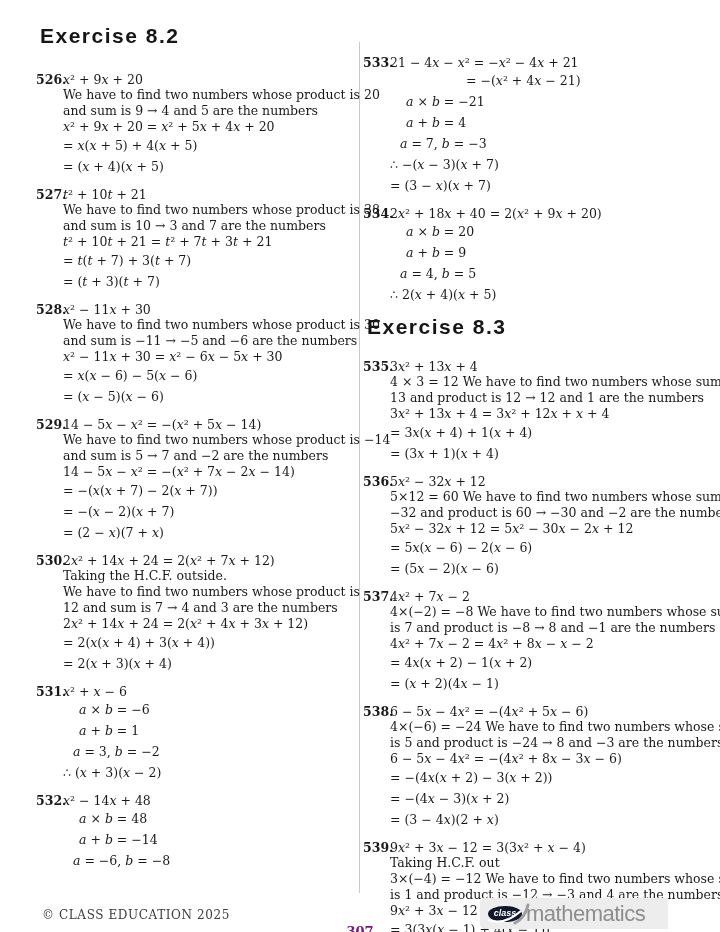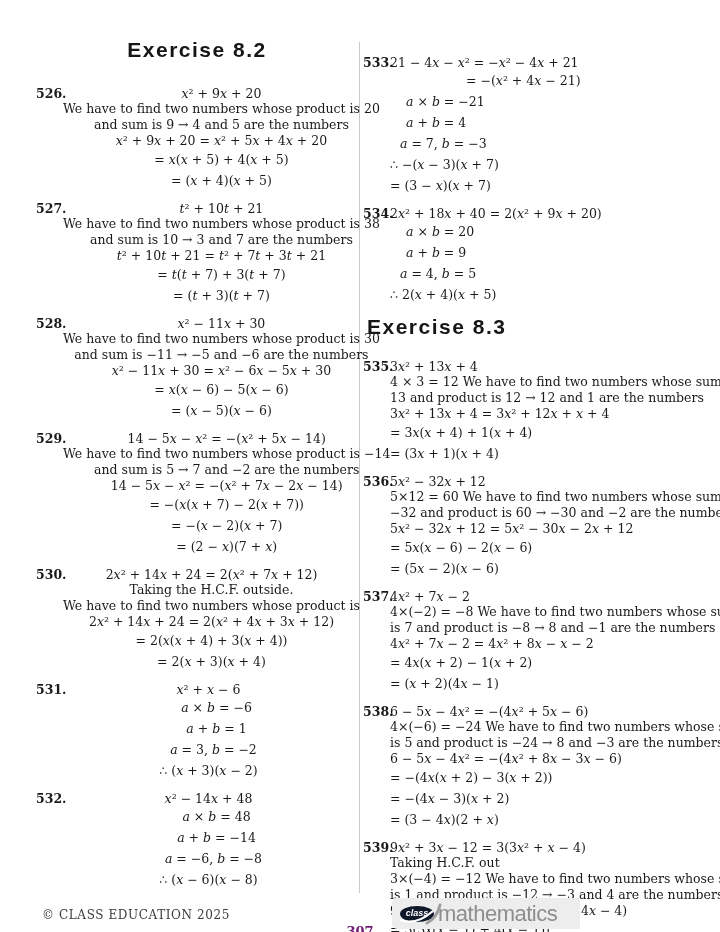--- a/index.html
+++ b/index.html
@@ -9,21 +9,21 @@
     position:relative;
     overflow:hidden;
     font-family:"DejaVu Serif", serif;
     color:#1a1a1a;
   }
   .col-divider{
     position:absolute;left:359px;top:42px;height:851px;width:1px;
     background:#c9c9c9;
   }
   .column{position:absolute;top:0;}
-  .column-left{left:36px;top:38px;width:318px;text-align:center;}
+  .column-left{left:36px;top:24px;width:318px;}
   .column-right{left:363px;top:55px;width:334px;}
   .ex-heading{
     font-family:"Liberation Sans","DejaVu Sans",sans-serif;
     font-size:21px;font-weight:600;letter-spacing:1.5px;color:#161616;
     margin:0 0 24px 4px;
   }
   .column-right .ex-heading{margin-top:6px;margin-bottom:20px;}
   .problem{display:flex;margin-bottom:10px;}
   .pnum{
     width:27px;flex:0 0 27px;
@@ -35,21 +35,21 @@
   }
   .pline.math i{font-style:italic;}
   .pline.prose{line-height:16px;}
   .pline.eq{line-height:16px;}
   .pline.cont{line-height:21px;}
   .pline.cont2{margin-left:76px;line-height:21px;}
   .pline.sub{margin-left:16px;line-height:21px;}
   .pline.sub2{margin-left:10px;line-height:21px;}
   .pline.therefore{margin-left:0;line-height:21px;}
   
-  .footer{position:absolute;left:0;top:896px;width:580px;height:36px;}
+  .footer{position:absolute;left:0;top:896px;width:668px;height:36px;}
   .copyright{
     position:absolute;left:42px;top:12px;
     font-size:12px;letter-spacing:0.6px;color:#3c3c3c;
   }
   .page-number{
     position:absolute;left:330px;top:28px;width:60px;text-align:center;
     font-size:13px;font-weight:bold;color:#701a75;
   }
   .logo-band{
     position:absolute;right:0;top:2px;width:188px;height:31px;
@@ -124,20 +124,21 @@
         <div class="pline cont math">= −(<i>x</i> − 2)(<i>x</i> + 7)</div>
         <div class="pline cont math">= (2 − <i>x</i>)(7 + <i>x</i>)</div>
       </div>
     </div>
     <div class="problem">
       <span class="pnum">530.</span>
       <div class="pbody">
         <div class="pline expr math">2<i>x</i>² + 14<i>x</i> + 24 = 2(<i>x</i>² + 7<i>x</i> + 12)</div>
         <div class="pline prose">Taking the H.C.F. outside.</div>
         <div class="pline prose">We have to find two numbers whose product is</div>
+        <div class="pline prose">12 and sum is 7 → 4 and 3 are the numbers</div>
         <div class="pline eq math">2<i>x</i>² + 14<i>x</i> + 24 = 2(<i>x</i>² + 4<i>x</i> + 3<i>x</i> + 12)</div>
         <div class="pline cont math">= 2(<i>x</i>(<i>x</i> + 4) + 3(<i>x</i> + 4))</div>
         <div class="pline cont math">= 2(<i>x</i> + 3)(<i>x</i> + 4)</div>
       </div>
     </div>
     <div class="problem">
       <span class="pnum">531.</span>
       <div class="pbody">
         <div class="pline expr math"><i>x</i>² + <i>x</i> − 6</div>
         <div class="pline sub math"><i>a</i> × <i>b</i> = −6</div>
@@ -146,21 +147,20 @@
         <div class="pline therefore math">∴ (<i>x</i> + 3)(<i>x</i> − 2)</div>
       </div>
     </div>
     <div class="problem">
       <span class="pnum">532.</span>
       <div class="pbody">
         <div class="pline expr math"><i>x</i>² − 14<i>x</i> + 48</div>
         <div class="pline sub math"><i>a</i> × <i>b</i> = 48</div>
         <div class="pline sub math"><i>a</i> + <i>b</i> = −14</div>
         <div class="pline sub2 math"><i>a</i> = −6, <i>b</i> = −8</div>
-        <div class="pline therefore math">∴ (<i>x</i> − 6)(<i>x</i> − 8)</div>
       </div>
     </div>
   </div>
 <div class="column column-right">
     <div class="problem">
       <span class="pnum">533.</span>
       <div class="pbody">
         <div class="pline expr math">21 − 4<i>x</i> − <i>x</i>² = −<i>x</i>² − 4<i>x</i> + 21</div>
         <div class="pline cont2 math">= −(<i>x</i>² + 4<i>x</i> − 21)</div>
         <div class="pline sub math"><i>a</i> × <i>b</i> = −21</div>

